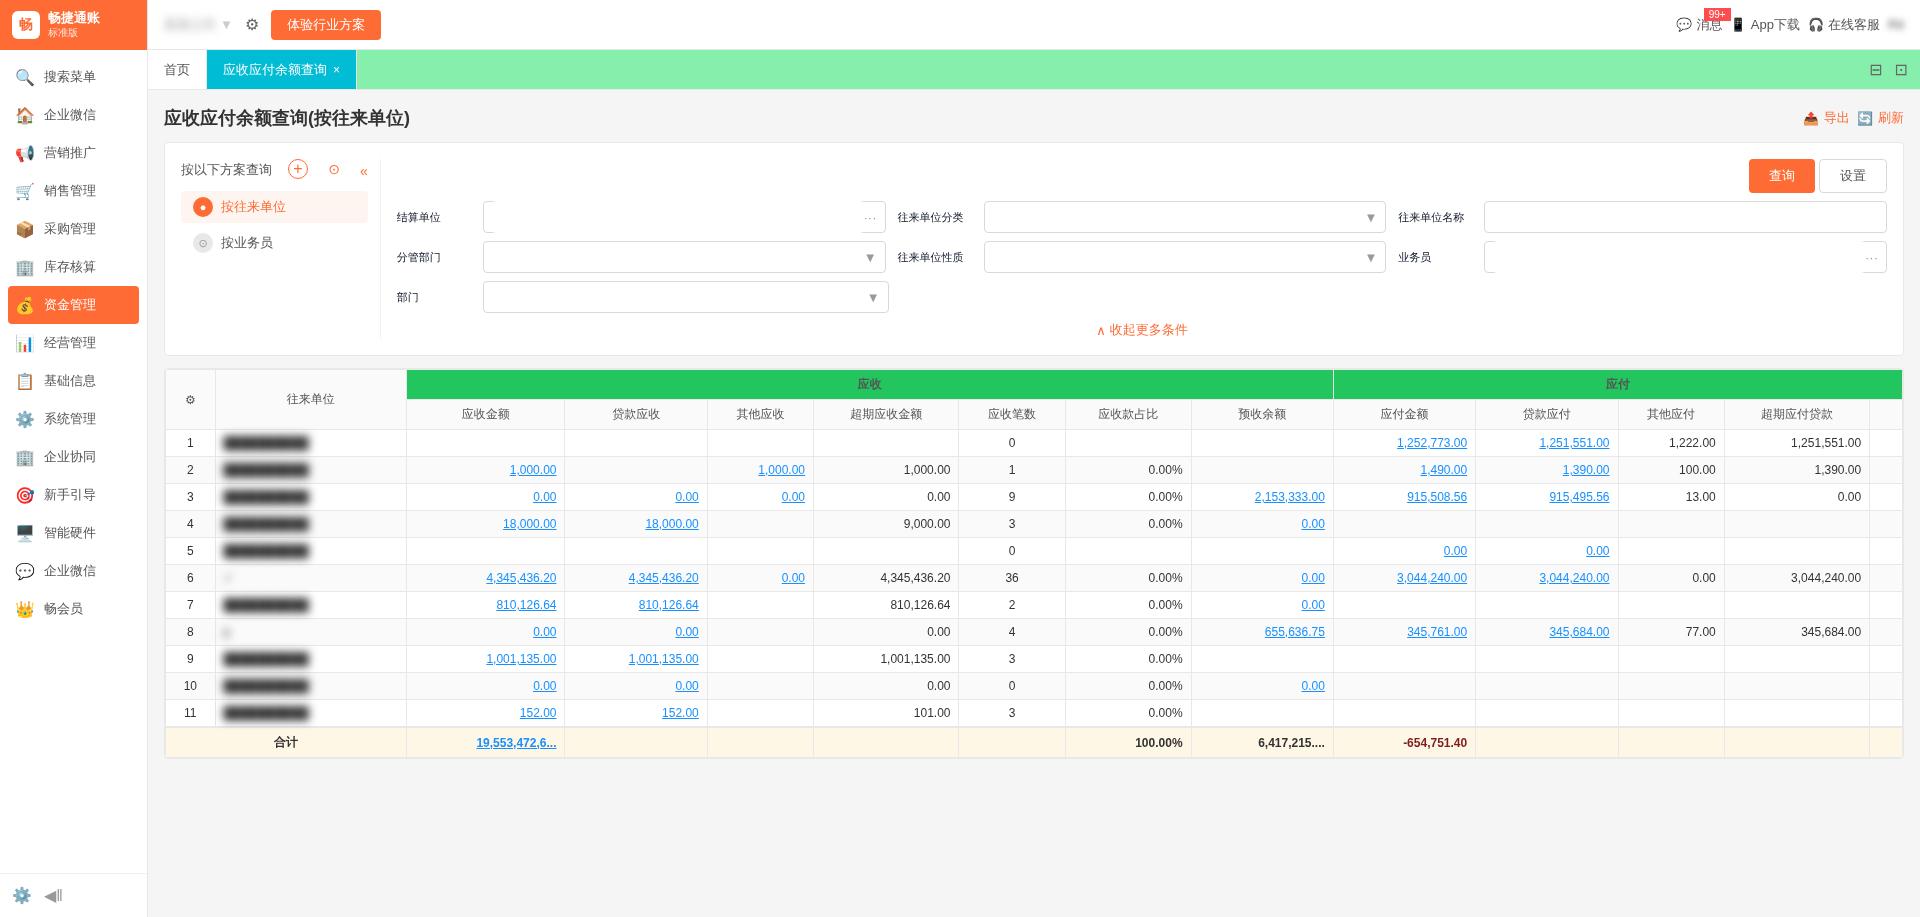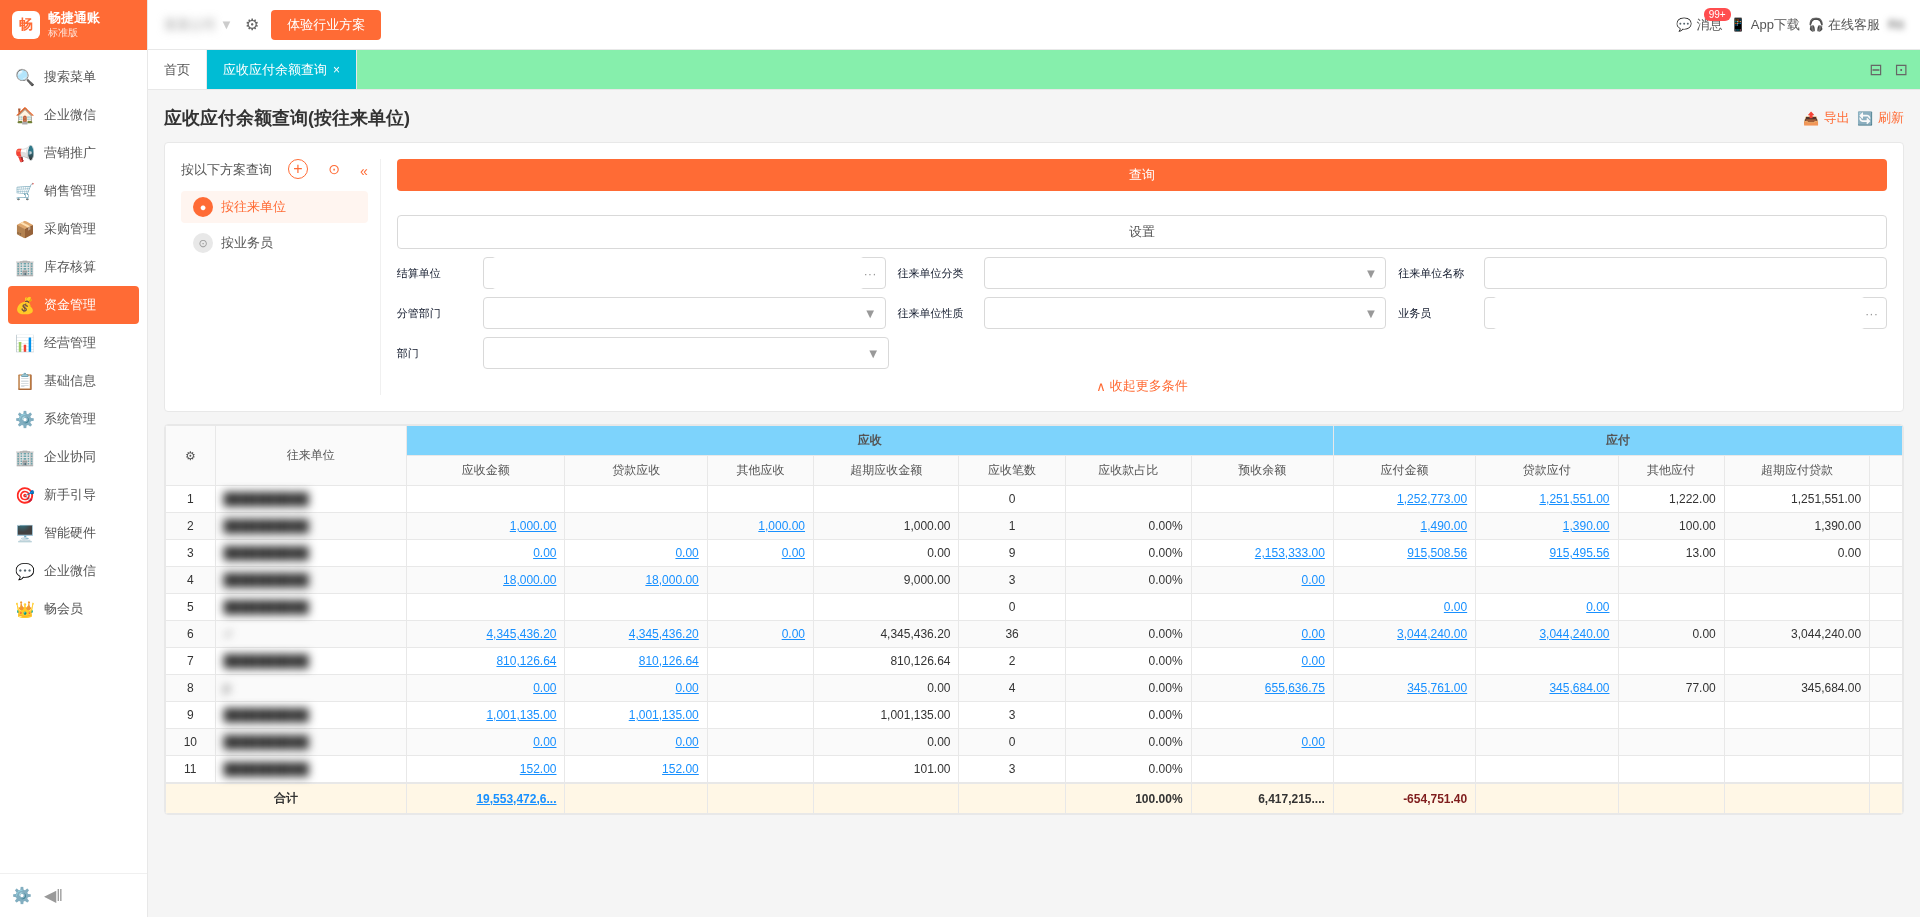--- a/index.html
+++ b/index.html
@@ -29,21 +29,21 @@
 
     
     .header {
       position: fixed; left: 148px; right: 0; top: 0; height: 50px;
       background: #fff; border-bottom: 1px solid #e8e8e8;
       display: flex; align-items: center; padding: 0 16px; gap: 12px; z-index: 100;
     }
     .header-breadcrumb { color: #999; font-size: 13px; display: flex; align-items: center; gap: 4px; }
     .header-actions { display: flex; align-items: center; gap: 8px; margin-left: auto; }
     .header-badge-btn { position: relative; display: flex; align-items: center; gap: 4px; color: #555; cursor: pointer; font-size: 13px; }
-    .header-badge { position: absolute; top: -8px; right: -8px; background: #ff4d4f; color: #fff; border-radius: 6px; padding: 1px 5px; font-size: 10px; min-width: 18px; text-align: center; }
+    .header-badge { position: absolute; top: -8px; right: -8px; background: #ff4d4f; color: #fff; border-radius: 0; padding: 1px 5px; font-size: 10px; min-width: 18px; text-align: center; }
     .header-promote-btn { background: #ff6b35; color: #fff; border: none; border-radius: 4px; padding: 6px 16px; cursor: pointer; font-size: 13px; }
     .header-gear { color: #666; cursor: pointer; font-size: 16px; }
     .header-user { color: #555; font-size: 13px; cursor: pointer; }
 
     
     .tab-bar {
       position: fixed; left: 148px; right: 0; top: 50px; height: 40px;
       background: #86efac; border-bottom: 1px solid #e8e8e8;
       display: flex; align-items: stretch; z-index: 99;
     }
@@ -99,21 +99,21 @@
     .btn-query { background: #ff6b35; color: #fff; border: none; border-radius: 4px; padding: 7px 20px; cursor: pointer; font-size: 13px; }
     .btn-settings { background: #fff; color: #555; border: 1px solid #d9d9d9; border-radius: 4px; padding: 7px 20px; cursor: pointer; font-size: 13px; }
 
     
     .data-table-container {
       background: #fff; border-radius: 4px; border: 1px solid #e8e8e8; overflow: auto;
     }
     .data-table { width: 100%; border-collapse: collapse; font-size: 12px; }
     .data-table th, .data-table td { border: 1px solid #e8e8e8; padding: 6px 8px; white-space: nowrap; }
     .data-table thead th { background: #fafafa; color: #555; font-weight: normal; text-align: center; }
-    .data-table thead th.group-header { background: #7dd3fc; font-weight: bold; }
+    .data-table thead th.group-header { background: #22c55e; font-weight: bold; }
     .data-table tbody td { color: #333; }
     .data-table tbody tr:nth-child(even) { background: #fafafa; }
     .data-table .num-cell { text-align: right; }
     .data-table .center-cell { text-align: center; }
     .data-table .link-cell { color: #1890ff; text-decoration: underline; cursor: pointer; text-align: right; }
     .data-table tfoot td { background: #fff7e6; font-weight: bold; border-top: 2px solid #e8e8e8; }
     .settings-icon-cell { text-align: center; color: #666; cursor: pointer; }
     .blurred { filter: blur(4px); user-select: none; }
     .row-num { color: #999; text-align: center; }
   </style>
@@ -267,21 +267,21 @@
             <span class="filter-scheme-text">按往来单位</span>
           </div>
           <div class="filter-scheme-option">
             <div class="filter-scheme-icon gray">⊙</div>
             <span class="filter-scheme-text gray">按业务员</span>
           </div>
         </div>
       </div>
 
       <div style="flex:1;">
-        <div style="display:flex;justify-content:flex-end;gap:24px;margin-bottom:8px;flex-direction:column;">
+        <div style="display:flex;justify-content:flex-end;gap:4px;margin-bottom:8px;">
           <button class="btn-query">查询</button>
           <button class="btn-settings">设置</button>
         </div>
 
         <div class="filter-row">
           <div class="filter-field">
             <span class="filter-field-label">结算单位</span>
             <div style="flex:1;display:flex;align-items:center;border:1px solid #d9d9d9;border-radius:4px;height:32px;padding:0 8px;">
               <input type="text" class="filter-input" style="border: none; outline: none; flex: 1 1 0%;">
               <span style="color:#999;cursor:pointer;">···</span>

